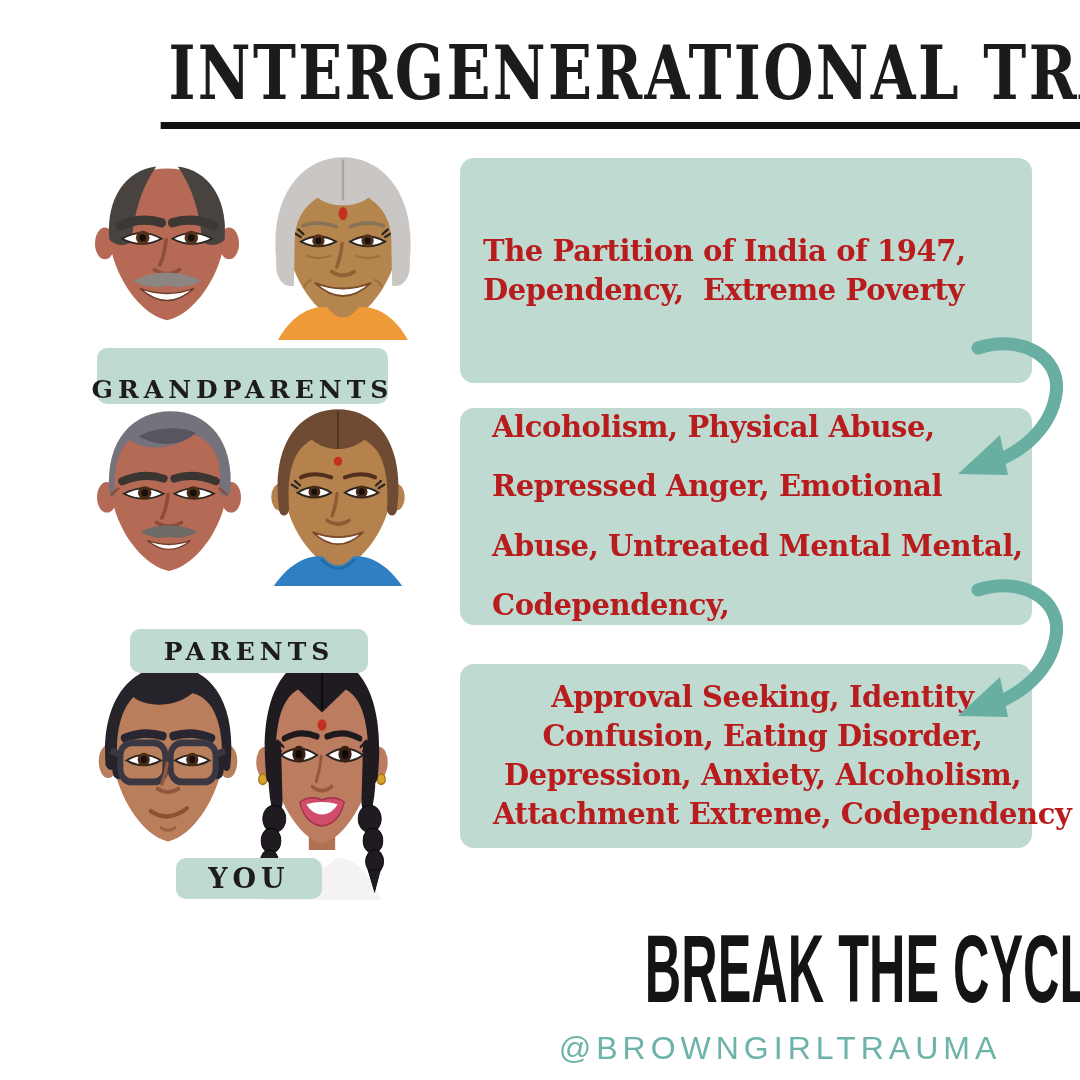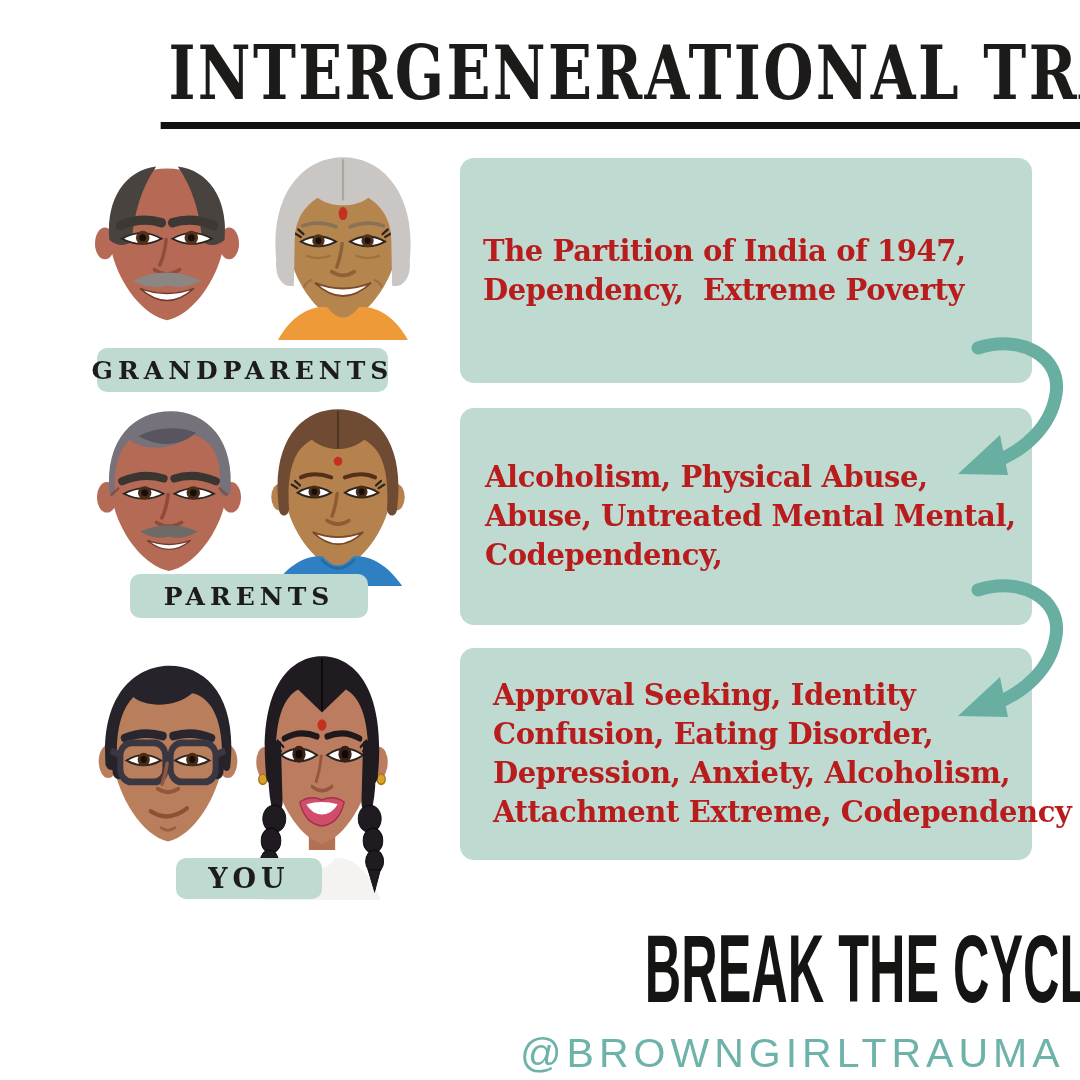--- a/index.html
+++ b/index.html
@@ -11,29 +11,29 @@
   .title-wrap span{display:inline-block;font-weight:bold;font-size:74px;letter-spacing:3px;
      white-space:nowrap;transform:scaleX(0.78);transform-origin:center;
      border-bottom:7px solid #111;padding:0 10px 6px 10px;}
 
   
   .tbox{position:absolute;left:460px;width:572px;background:var(--box-bg,#bedad1);
         border-radius:14px;display:flex;flex-direction:column;justify-content:center;
         box-sizing:border-box;font-weight:bold;font-size:29px;line-height:39px;color:#b91c1c;}
   .tbox .line{white-space:pre;letter-spacing:-0.4px;}
   #box1{top:158px;height:225px;padding-left:23px;}
-  #box2{top:408px;height:217px;padding-left:25px;}
-  #box3{top:648px;height:212px;padding-left:33px;}
+  #box2{top:408px;height:217px;padding-left:32px;justify-content:space-between;}
+  #box3{top:664px;height:184px;padding-left:33px;text-align:center;}
 
   
   .glabel{position:absolute;background:var(--box-bg,#bedad1);border-radius:10px;
           display:flex;align-items:center;justify-content:center;
           font-weight:bold;color:#1d1c1a;letter-spacing:5px;}
-  #label1{left:97px;top:348px;width:291px;height:44px;font-size:25px;}
-  #label2{left:130px;top:574px;width:238px;height:44px;font-size:25px;}
+  #label1{left:97px;top:348px;width:291px;height:56px;font-size:25px;align-items:flex-end;}
+  #label2{left:130px;top:629px;width:238px;height:44px;font-size:25px;}
   #label3{left:176px;top:858px;width:146px;height:41px;font-size:27px;}
 
   
   .face{position:absolute;}
   #gf{left:86px; top:146px;width:162px;height:192px;}
   #gm{left:264px;top:148px;width:158px;height:192px;}
   #fa{left:88px; top:404px;width:162px;height:184px;}
   #mo{left:262px;top:402px;width:152px;height:184px;}
   #so{left:90px; top:660px;width:156px;height:200px;}
   #da{left:248px;top:650px;width:148px;height:250px;}
@@ -43,21 +43,21 @@
   #arrow1{left:948px;top:334px;}
   #arrow2{left:948px;top:576px;}
   .arrow path{stroke:var(--arrow,#68afa2);}
   .arrow polygon{fill:var(--arrow,#68afa2);}
 
   
   .break-head{position:absolute;top:920px;left:520px;width:520px;text-align:center;
      font-family:"Liberation Sans",sans-serif;font-weight:bold;font-size:97px;line-height:1;
      color:#141413;white-space:nowrap;transform:scaleX(0.52);transform-origin:center;}
   .ig-handle{position:absolute;top:1030px;left:520px;width:520px;text-align:center;
-     font-family:"Liberation Sans",sans-serif;font-size:41px;letter-spacing:5px;
+     font-family:"Liberation Sans",sans-serif;font-size:32px;letter-spacing:5px;
      color:var(--handle-text,#6db3a9);white-space:nowrap;}
 </style>
 </head>
 <body>
 
 <div id="canvas">
 
   <div class="title-wrap">
     <span>INTERGENERATIONAL TRAUMA</span>
   </div>
@@ -225,20 +225,21 @@
     <span>YOU</span>
   </div>
 
   <div id="box1" class="tbox">
     <div class="line">The Partition of India of 1947,</div>
     <div class="line">Dependency,  Extreme Poverty</div>
   </div>
 
   <div id="box2" class="tbox">
     <div class="line">Alcoholism, Physical Abuse,</div>
+    <div class="line">Repressed Anger, Emotional</div>
     <div class="line">Abuse, Untreated Mental Mental,</div>
     <div class="line">Codependency,</div>
   </div>
 
   <div id="box3" class="tbox">
     <div class="line">Approval Seeking, Identity</div>
     <div class="line">Confusion, Eating Disorder,</div>
     <div class="line">Depression, Anxiety, Alcoholism,</div>
     <div class="line">Attachment Extreme, Codependency</div>
   </div>

